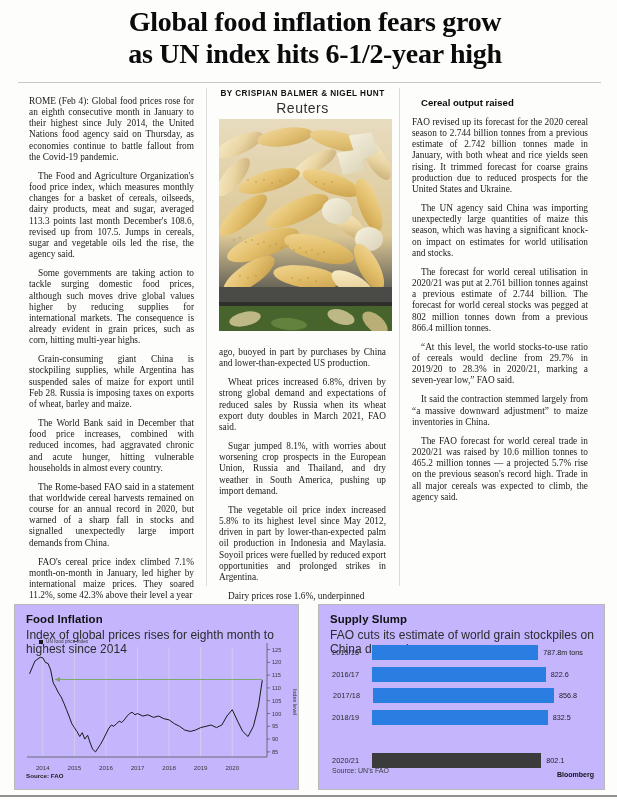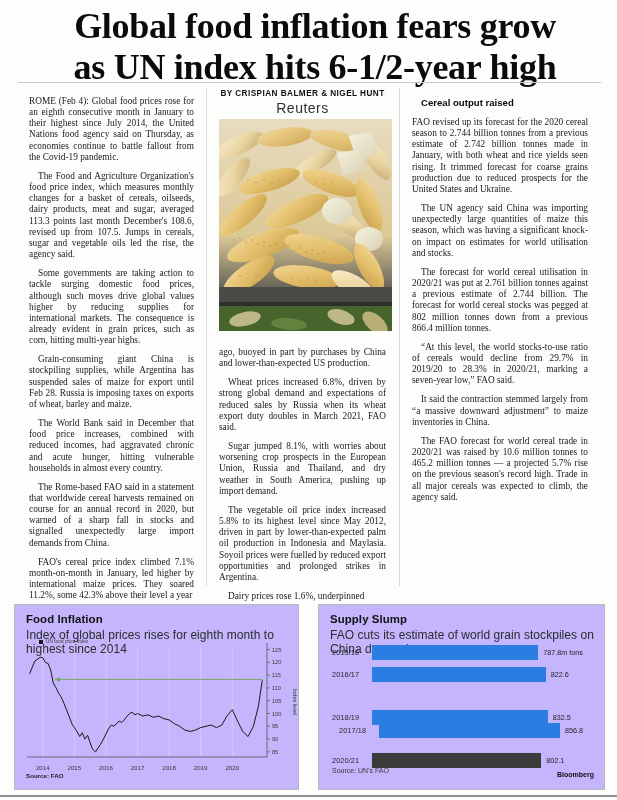--- a/index.html
+++ b/index.html
@@ -25,21 +25,21 @@
 
   
   .headline {
     position: absolute;
     left: 60px;
     top: 6px;
     width: 510px;
     text-align: center;
     font-family: "Liberation Serif", serif;
     font-weight: bold;
-    font-size: 36px;
+    font-size: 28px;
     line-height: 1.13;
     letter-spacing: -0.3px;
     color: #0b0b0b;
   }
   .headline .l2 { display: block; }
 
   .head-rule {
     position: absolute;
     left: 18px;
     top: 82px;
@@ -470,21 +470,21 @@
         <div class="bar-row" style="top: 40px; left: 13px;">
           <span class="bar-cat">2015/16</span>
           <span class="bar-rect" style="width: 166.3px; background: rgb(42, 125, 225);"></span>
           <span class="bar-val">787.8m tons</span>
         </div>
         <div class="bar-row" style="top: 61.5px; left: 13px;">
           <span class="bar-cat">2016/17</span>
           <span class="bar-rect" style="width: 173.7px; background: rgb(42, 125, 225);"></span>
           <span class="bar-val">822.6</span>
         </div>
-        <div class="bar-row" style="top: 83px; left: 20px; margin-top: 35px;">
+        <div class="bar-row" style="top: 83px; left: 14px;">
           <span class="bar-cat">2017/18</span>
           <span class="bar-rect" style="width: 180.9px; background: rgb(42, 125, 225);"></span>
           <span class="bar-val">856.8</span>
         </div>
         <div class="bar-row" style="top: 104.5px; left: 13px;">
           <span class="bar-cat">2018/19</span>
           <span class="bar-rect" style="width: 175.8px; background: rgb(42, 125, 225);"></span>
           <span class="bar-val">832.5</span>
         </div>
         <div class="bar-row" style="top: 147.5px; left: 13px;">

